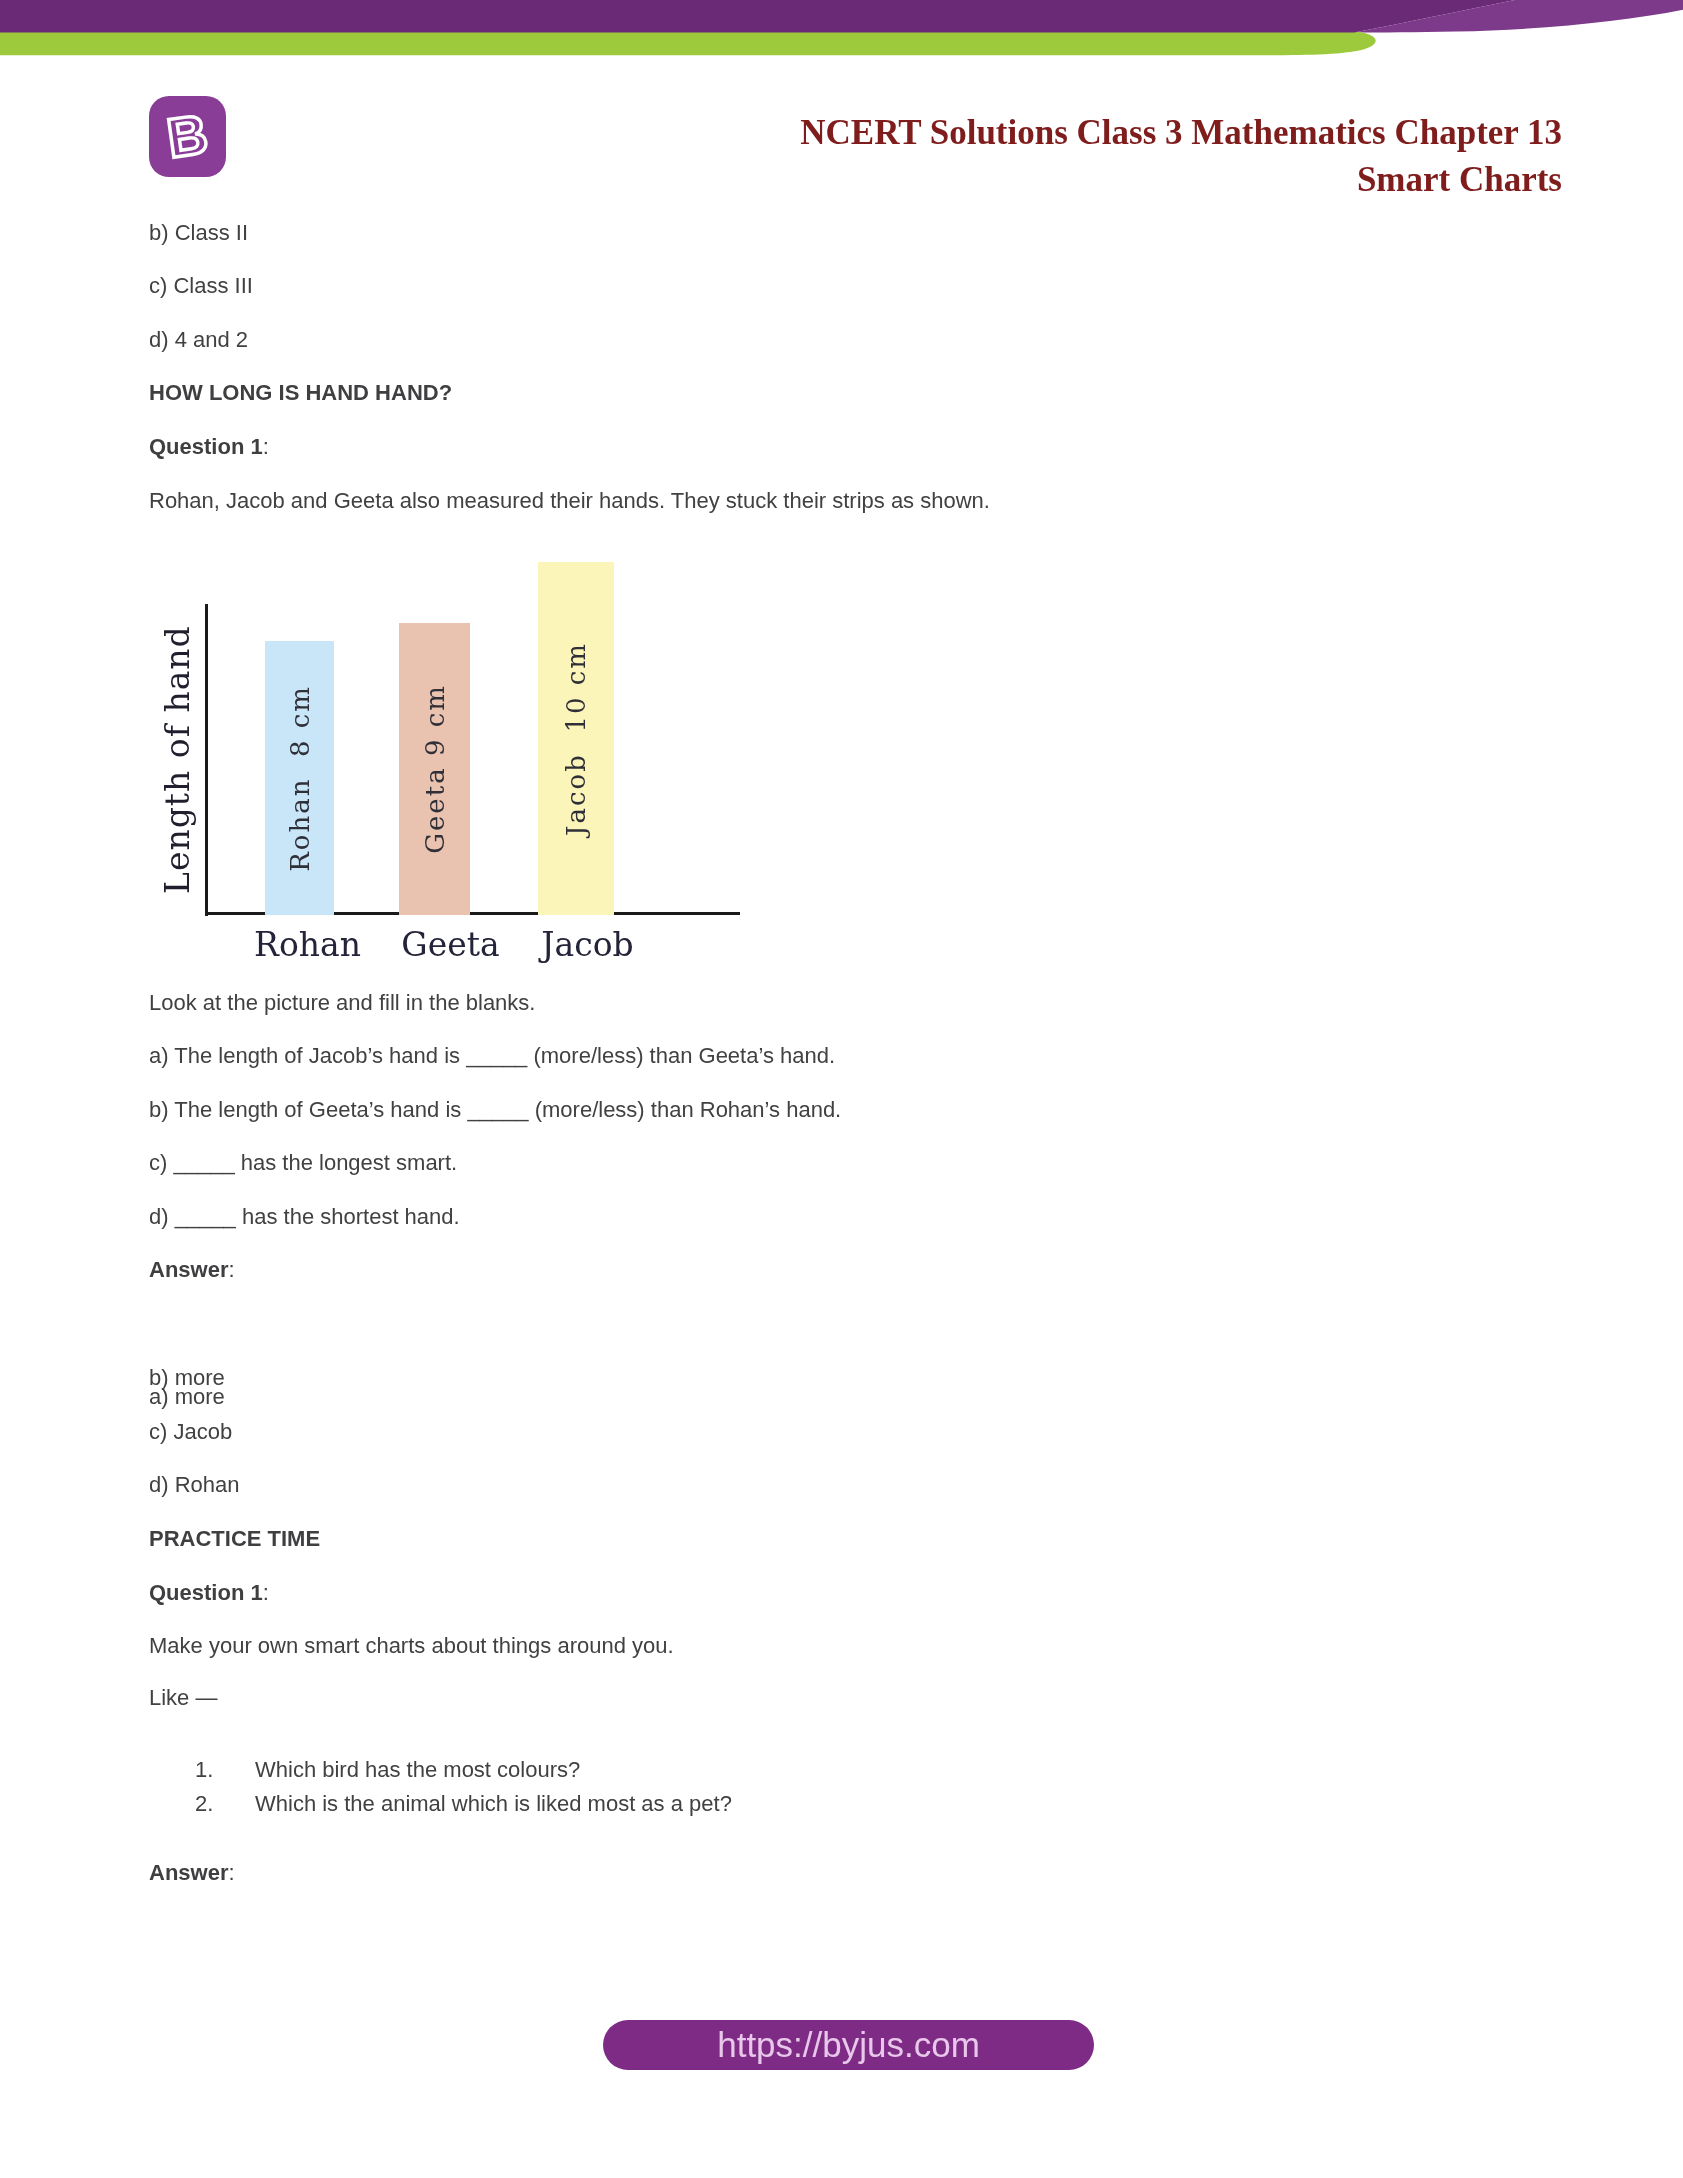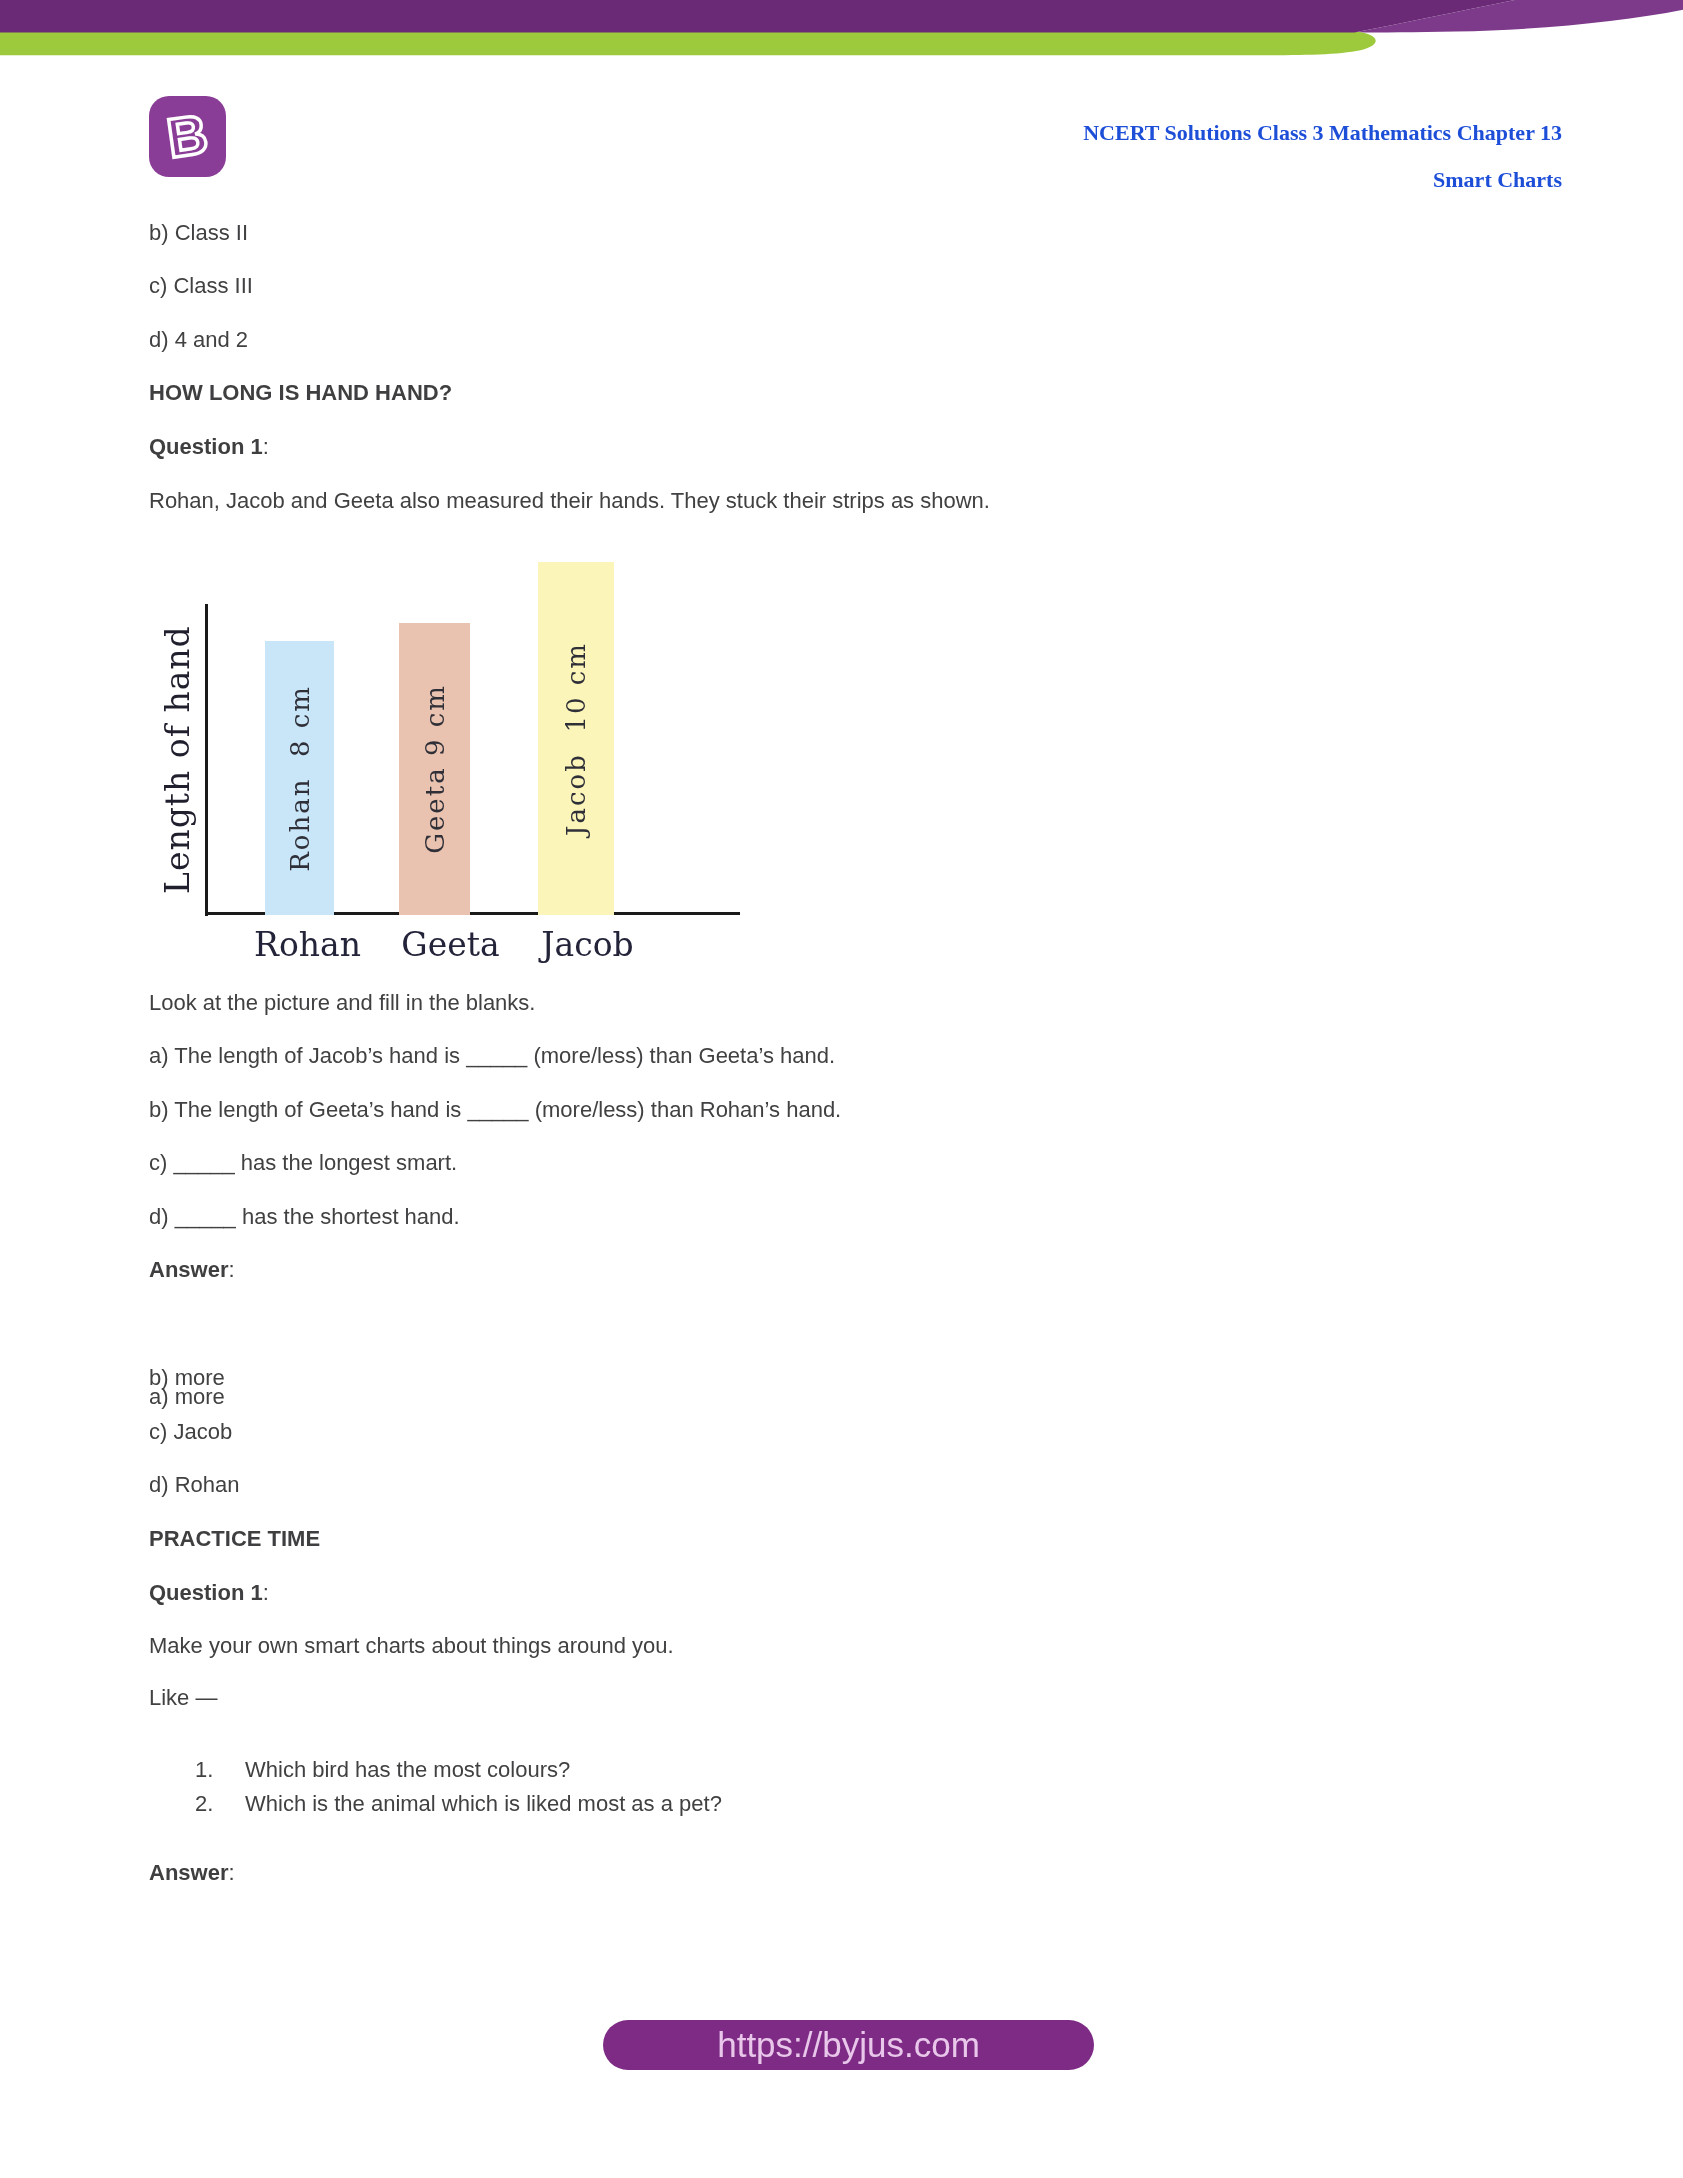--- a/index.html
+++ b/index.html
@@ -8,28 +8,28 @@
   
   .banner{position:absolute;left:0;top:0;width:1683px;height:69px;}
   
   .logo{position:absolute;left:149px;top:96px;display:flex;align-items:flex-start;}
   .logo-tile{width:77px;height:81px;border-radius:20px;background:#8a3d96;position:relative;flex:none;}
   .logo-text{margin-left:14px;}
   .logo-word{font-size:61px;font-weight:bold;letter-spacing:-2px;color:#8a3d96;line-height:57px;}
   .logo-tag{font-size:26px;color:#6d6e71;letter-spacing:1px;margin-top:3px;}
   
   .doc-title{position:absolute;right:121px;top:109px;text-align:right;
-             font-family:"Liberation Serif",serif;font-weight:bold;color:#1d4ed8;
-             font-size:22px;line-height:47px;}
+             font-family:"Liberation Serif",serif;font-weight:bold;color:#7f1d1d;
+             font-size:35px;line-height:47px;}
   
   .line{position:absolute;left:149px;margin:0;font-size:22px;line-height:26px;white-space:pre;}
   .b{font-weight:bold;color:#3f3f41;}
   .heading{font-weight:bold;color:#3f3f41;}
   .num-item .num{display:inline-block;width:24px;}
-  .num-item .txt{margin-left:26px;}
+  .num-item .txt{margin-left:36px;}
   
   .chart{position:absolute;left:149px;top:554px;width:634px;height:421px;}
   .y-axis{position:absolute;left:56px;top:50px;width:3px;height:312px;background:#1a1a1a;}
   .x-axis{position:absolute;left:56px;top:358px;width:535px;height:3px;background:#1a1a1a;}
   .y-label{position:absolute;left:6px;top:50px;height:312px;width:44px;
            display:flex;align-items:center;justify-content:center;
            writing-mode:vertical-rl;transform:rotate(180deg);
            font-family:"DejaVu Serif",serif;font-size:33px;color:#1f1f2e;letter-spacing:1px;}
   .bar{position:absolute;display:flex;align-items:center;justify-content:center;}
   .bar-label{writing-mode:vertical-rl;transform:rotate(180deg);

